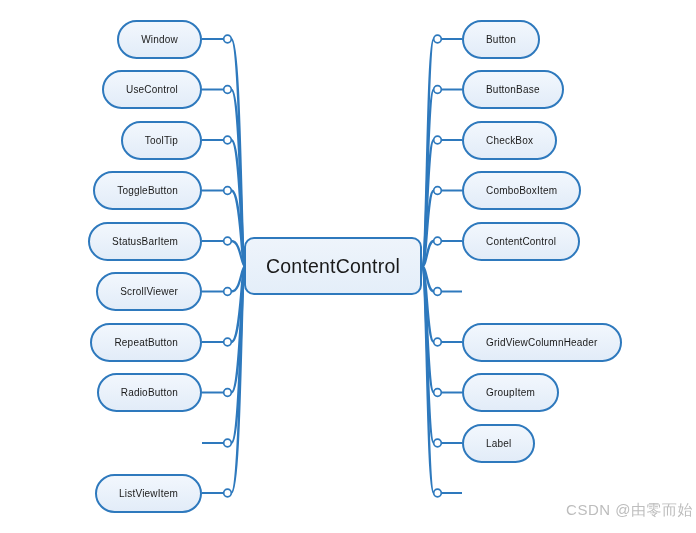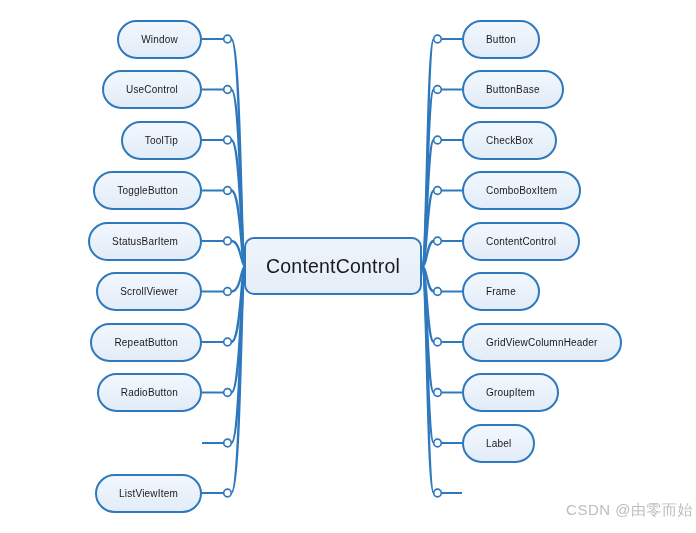--- a/index.html
+++ b/index.html
@@ -160,21 +160,20 @@
   <div class="pill left" style="top:272px">ScrollViewer</div>
   <div class="pill left" style="top:322.5px">RepeatButton</div>
   <div class="pill left" style="top:373px">RadioButton</div>
   <div class="pill left" style="top:473.5px">ListViewItem</div>
 
   <div class="pill right" style="top:19.5px">Button</div>
   <div class="pill right" style="top:70px">ButtonBase</div>
   <div class="pill right" style="top:120.5px">CheckBox</div>
   <div class="pill right" style="top:171px">ComboBoxItem</div>
   <div class="pill right" style="top:221.5px">ContentControl</div>
-  <div class="pill right" style="top:272px">Frame</div>
   <div class="pill right" style="top:322.5px">GridViewColumnHeader</div>
   <div class="pill right" style="top:373px">GroupItem</div>
   <div class="pill right" style="top:423.5px">Label</div>
 
   <div class="center-node">ContentControl</div>
 
   <div class="watermark">CSDN @由零而始</div>
 
 </div>
 

